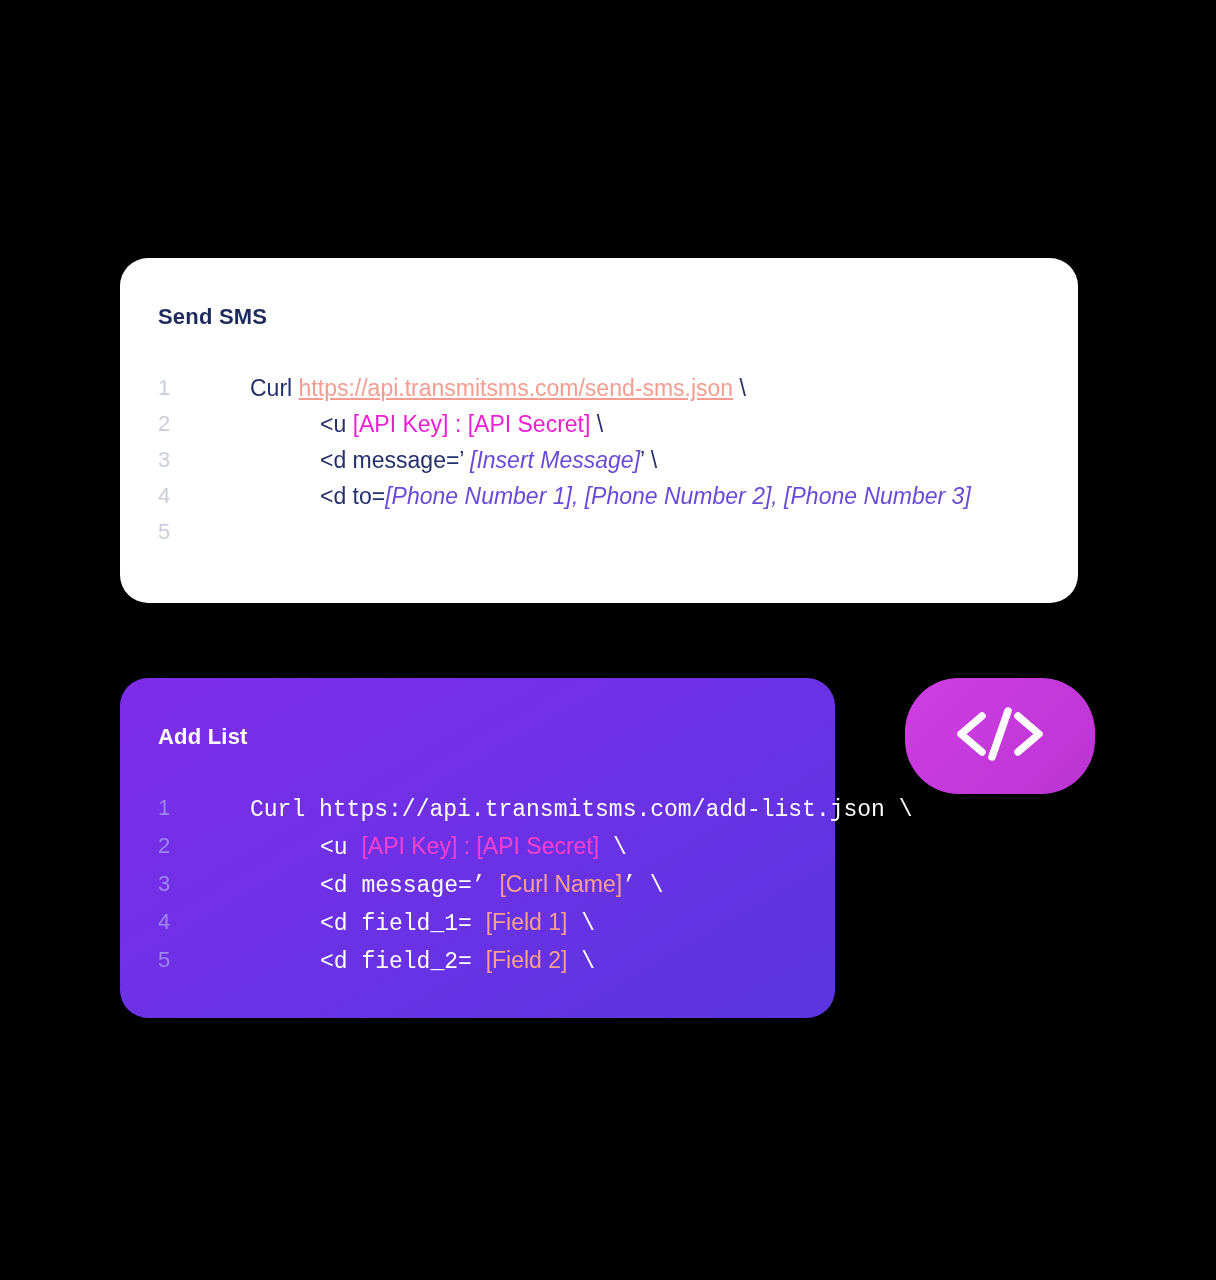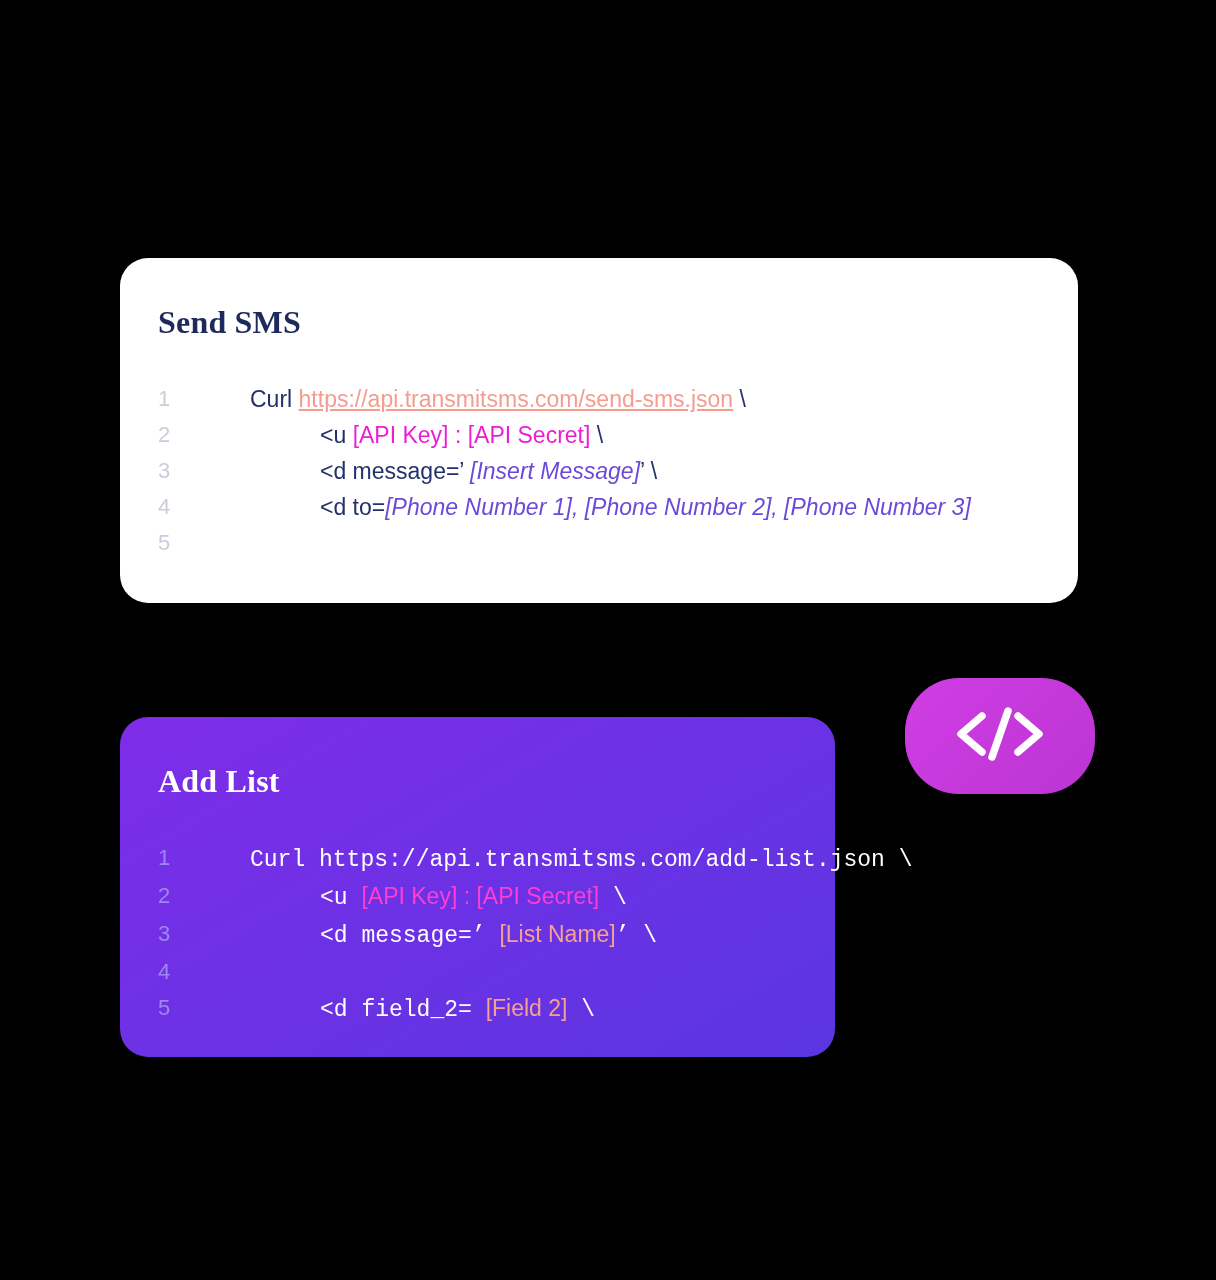--- a/index.html
+++ b/index.html
@@ -7,27 +7,26 @@
     width:1216px;height:1280px;position:relative;overflow:hidden;
     background:var(--page-bg,#000);
     font-family:"Liberation Sans","DejaVu Sans",sans-serif;
   }
   .card{position:absolute;border-radius:28px;box-sizing:border-box;}
   #card-send{
     left:120px;top:258px;width:958px;height:345px;
     background:var(--card1-bg,#fff);
   }
   #card-add{
-    left:120px;top:717px;width:715px;height:340px;
+    left:120px;top:678px;width:715px;height:340px;
     background:linear-gradient(150deg,var(--card2-grad-start,#7e2de9) 0%,var(--card2-grad-end,#5a36e0) 100%);
   }
   .card-title{
-    font-size:32px;font-weight:600;letter-spacing:0.2px;
+    font-size:22px;font-weight:600;letter-spacing:0.2px;
     margin:46px 0 40px 38px;
-    font-family:Liberation Serif, serif;
   }
   #card-send .card-title{color:var(--card1-title,#1e2a5c);}
   #card-add .card-title{color:#ffffff;}
   .code-area{padding-left:38px;font-size:23px;}
   .row{display:flex;line-height:36px;}
   .ln{flex:0 0 92px;width:92px;font-size:22px;}
   #card-send .ln{color:var(--line-num-light,#c9ced8);}
   #card-add .ln{color:var(--line-num-purple,#9e87ef);}
   .code{white-space:pre;}
   .ind1{padding-left:70px;}
@@ -80,24 +79,25 @@
     <div class="row">
       <span class="ln">1</span>
       <span class="code"><span class="c-white">Curl https://api.transmitsms.com/add-list.json \</span></span>
     </div>
     <div class="row">
       <span class="ln">2</span>
       <span class="code ind1"><span class="c-white">&lt;u </span><span class="c-pink">[API Key] : [API Secret]</span><span class="c-white"> \</span></span>
     </div>
     <div class="row">
       <span class="ln">3</span>
-      <span class="code ind1"><span class="c-white">&lt;d message=’ </span><span class="c-salmon2">[List Name]</span><span class="c-white">’ \</span></span>
+      <span class="code ind1"><span class="c-white">&lt;d message=’ </span><span class="c-salmon2">[Curl Name]</span><span class="c-white">’ \</span></span>
     </div>
     <div class="row">
       <span class="ln">4</span>
+      <span class="code ind1"><span class="c-white">&lt;d field_1= </span><span class="c-salmon2">[Field 1]</span><span class="c-white"> \</span></span>
     </div>
     <div class="row">
       <span class="ln">5</span>
       <span class="code ind1"><span class="c-white">&lt;d field_2= </span><span class="c-salmon2">[Field 2]</span><span class="c-white"> \</span></span>
     </div>
   </div>
 </div>
 
 <div id="badge">
   <span>

